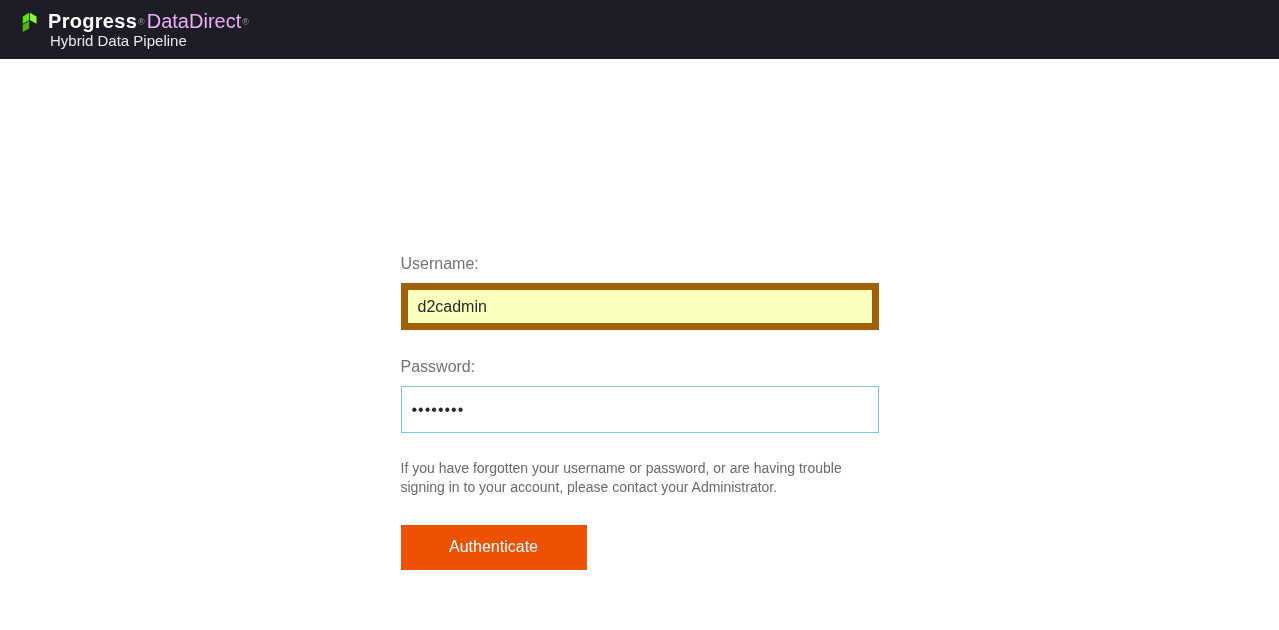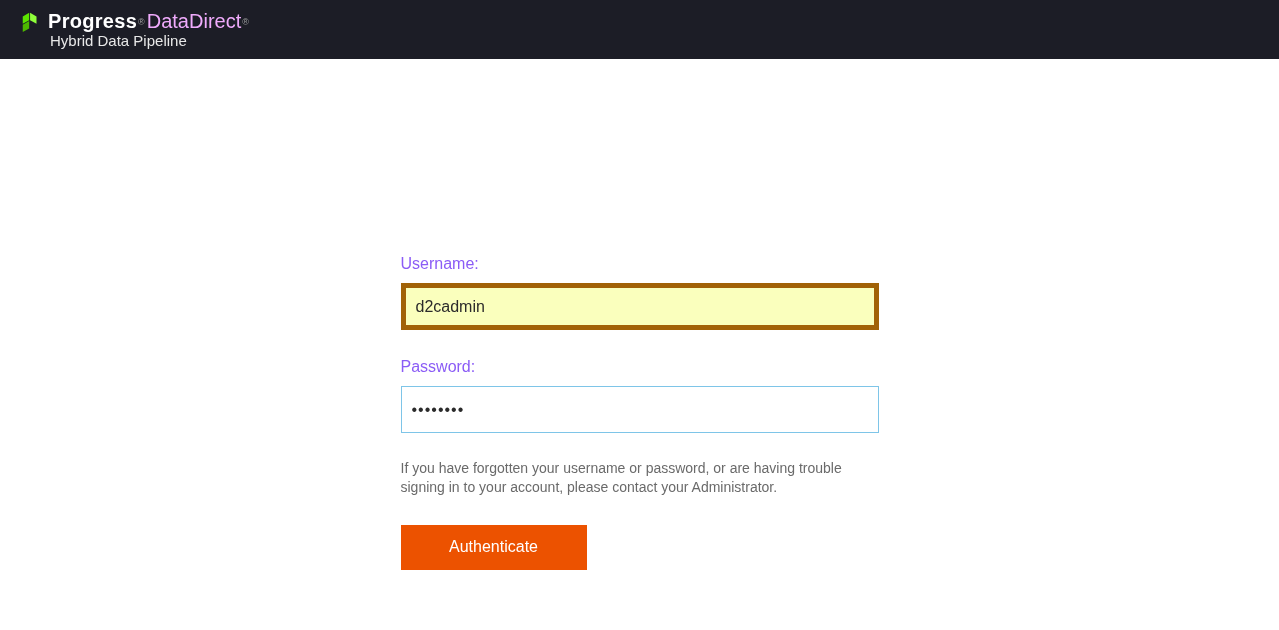--- a/index.html
+++ b/index.html
@@ -62,30 +62,30 @@
     .content {
       display: flex;
       justify-content: center;
       padding-top: 196px;
     }
     .form-wrap {
       width: 478px;
     }
     .field-label {
       font-size: 16px;
-      color: #8b5cf6;
+      color: #737373;
       margin-bottom: 10px;
       display: block;
     }
     .input-field {
       width: 100%;
       height: 47px;
       font-size: 16px;
       padding: 0 10px;
-      border: 5px solid #a16207;
+      border: 7px solid #a16207;
       outline: none;
       font-family: inherit;
     }
     .input-username {
       background: #faffbd;
       color: #2b2b2b;
     }
     .input-password {
       border: 1px solid #7ec5e8;
       background: #ffffff;

